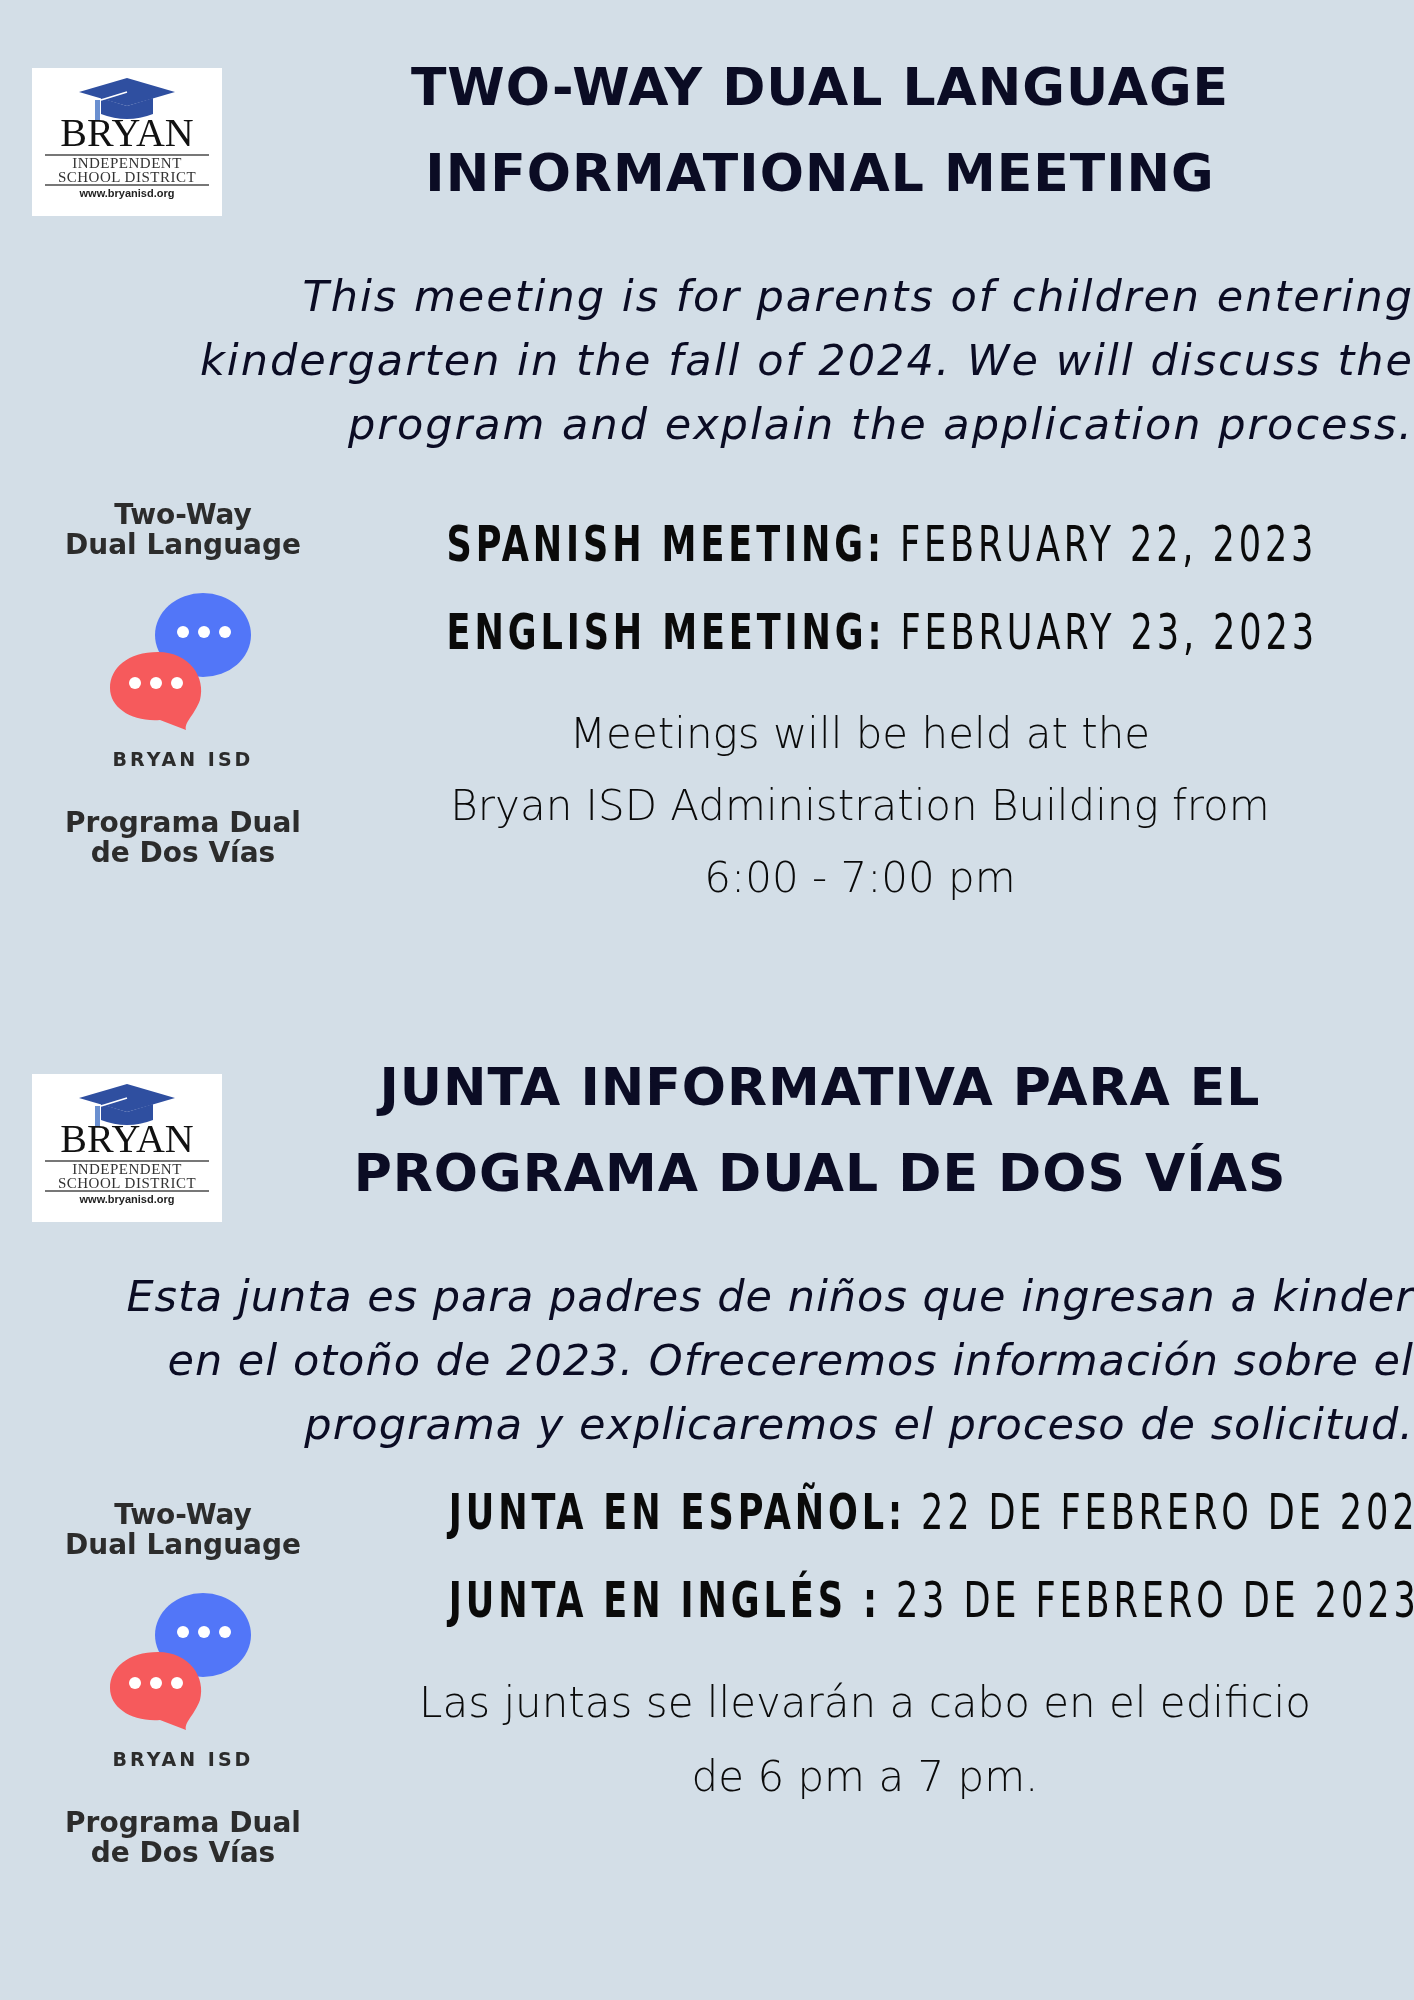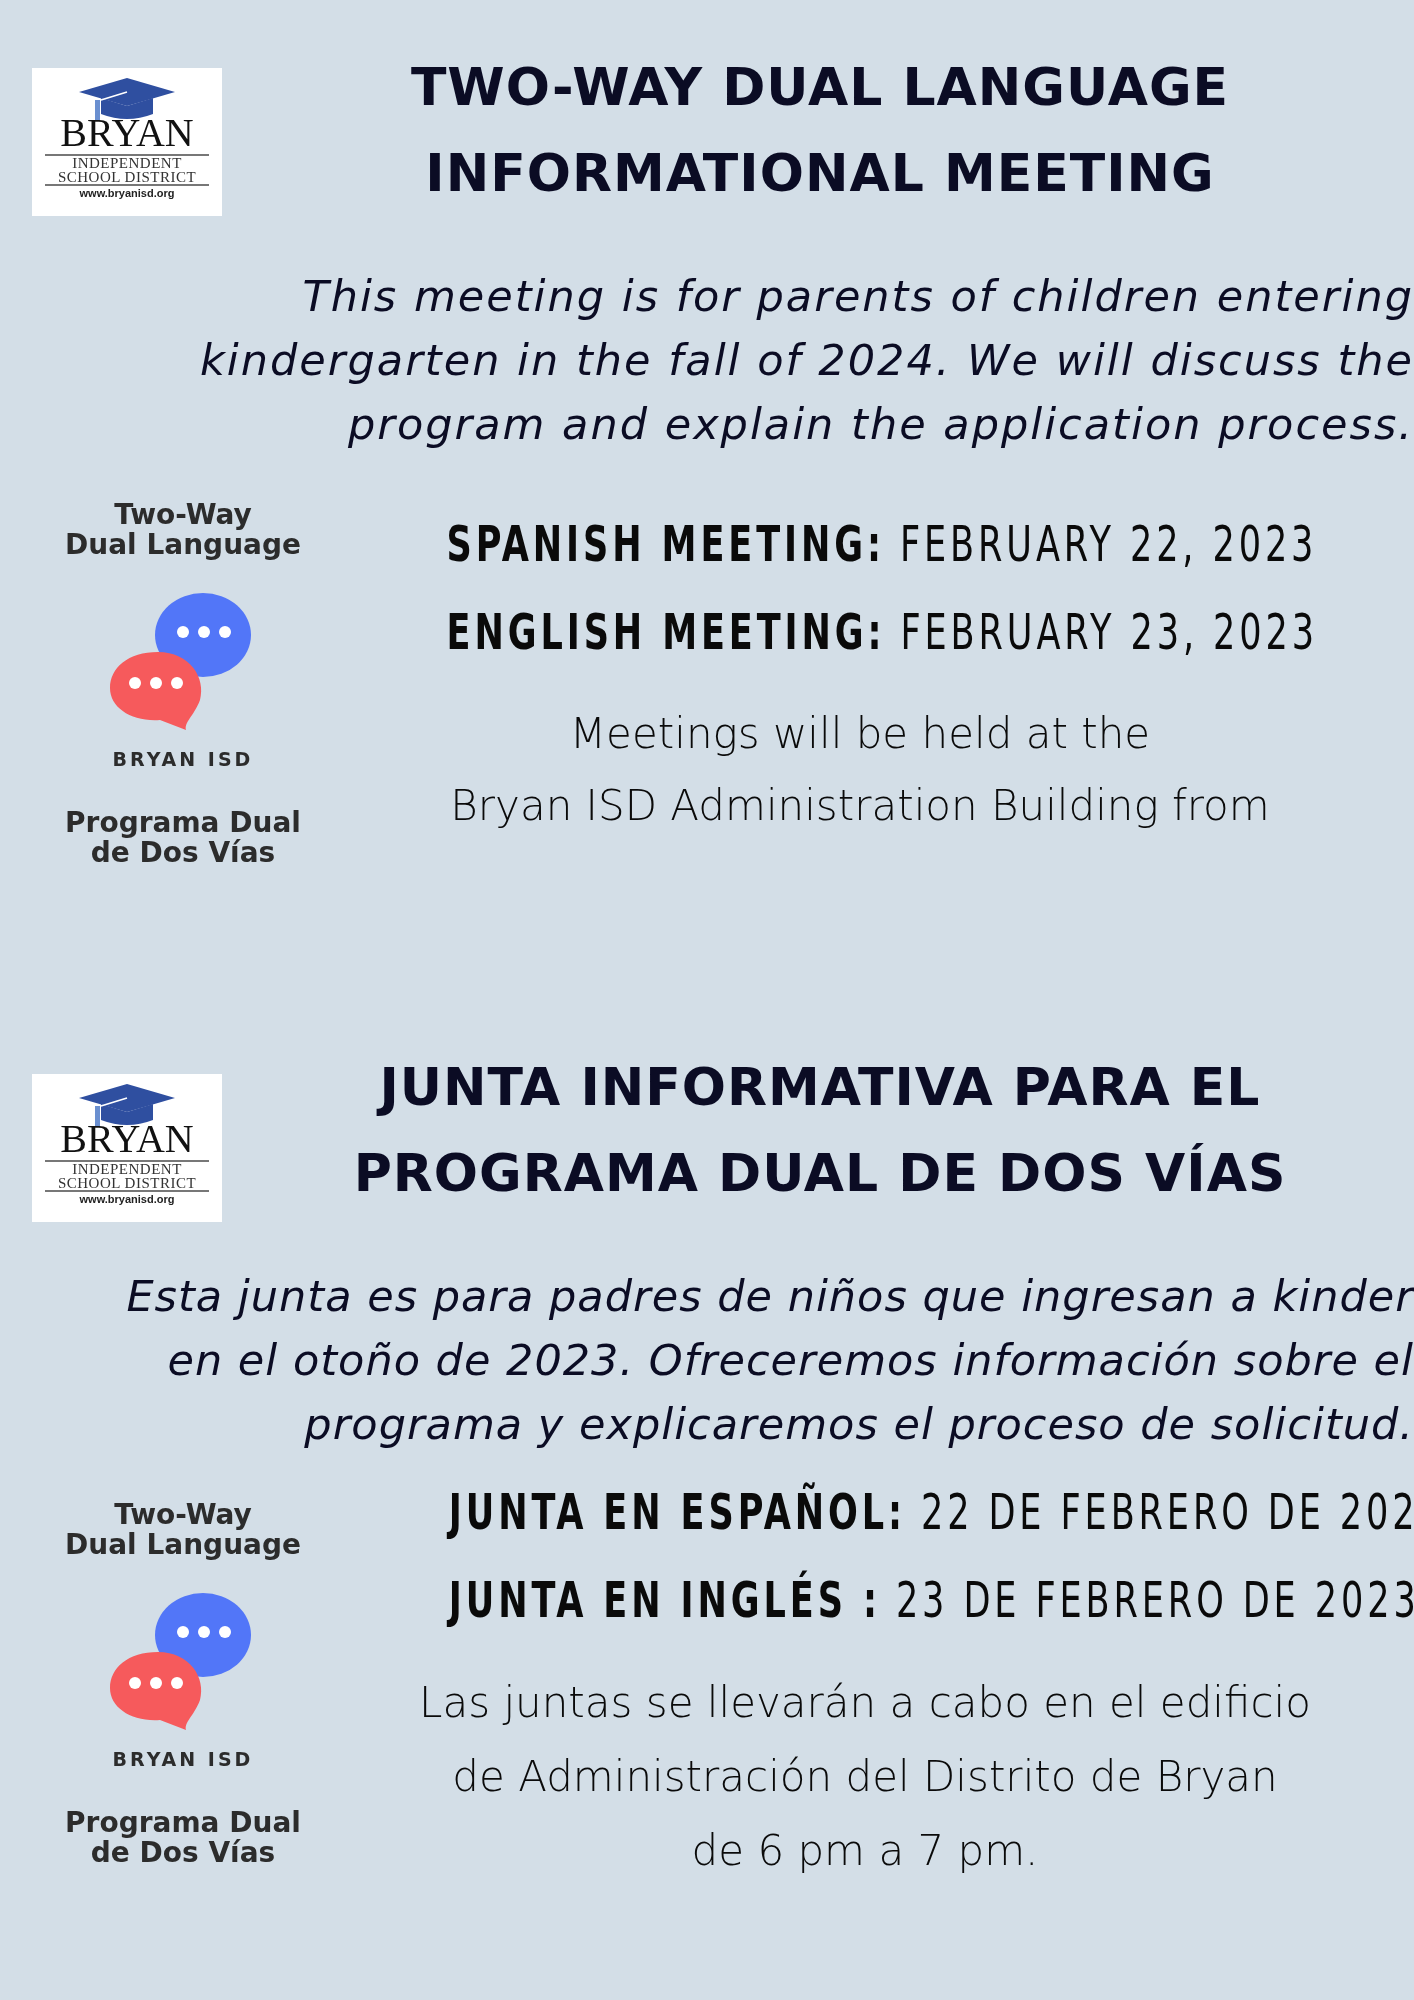--- a/index.html
+++ b/index.html
@@ -100,20 +100,21 @@
 <div class="abs date-line" style="left:330px; top:514px; width:1060px;">
   <b>SPANISH MEETING:</b><span> FEBRUARY 22, 2023</span>
 </div>
 <div class="abs date-line" style="left:330px; top:602px; width:1060px;">
   <b>ENGLISH MEETING:</b><span> FEBRUARY 23, 2023</span>
 </div>
 
 <div class="abs venue" style="left:380px; top:698px; width:960px;">
   <div>Meetings will be held at the</div>
   <div>Bryan ISD Administration Building from</div>
+  <div>6:00 - 7:00 pm</div>
 </div>
 
 <div class="abs logo-box" style="left:32px; top:1074px;">
   <svg class="logo-cap" viewBox="0 0 104 48">
     <polygon points="4,16 52,2 100,16 52,30" fill="#2f4fa0"></polygon>
     <path d="M26,22 L26,38 Q52,48 78,38 L78,22 L52,30 Z" fill="#2f4fa0"></path>
     <line x1="52" y1="16" x2="26" y2="24" stroke="#fff" stroke-width="1.5"></line>
     <rect x="20" y="24" width="5" height="20" fill="#6a8fd0"></rect>
   </svg>
   <div class="logo-bryan">BRYAN</div>
@@ -159,15 +160,14 @@
 
 <div class="abs date-line" style="left:330px; top:1482px; width:1080px;">
   <b>JUNTA EN ESPAÑOL:</b><span>  22 DE FEBRERO DE 2023</span>
 </div>
 <div class="abs date-line" style="left:330px; top:1570px; width:1080px;">
   <b>JUNTA EN INGLÉS :</b><span> 23 DE FEBRERO DE 2023</span>
 </div>
 
 <div class="abs venue" style="left:340px; top:1666px; width:1050px; line-height:74px;">
   <div>Las juntas se llevarán a cabo en el edificio</div>
-  <div>de Administración del Distrito de Bryan</div>
   <div>de 6 pm a 7 pm.</div>
 </div>
 
 </body></html>

